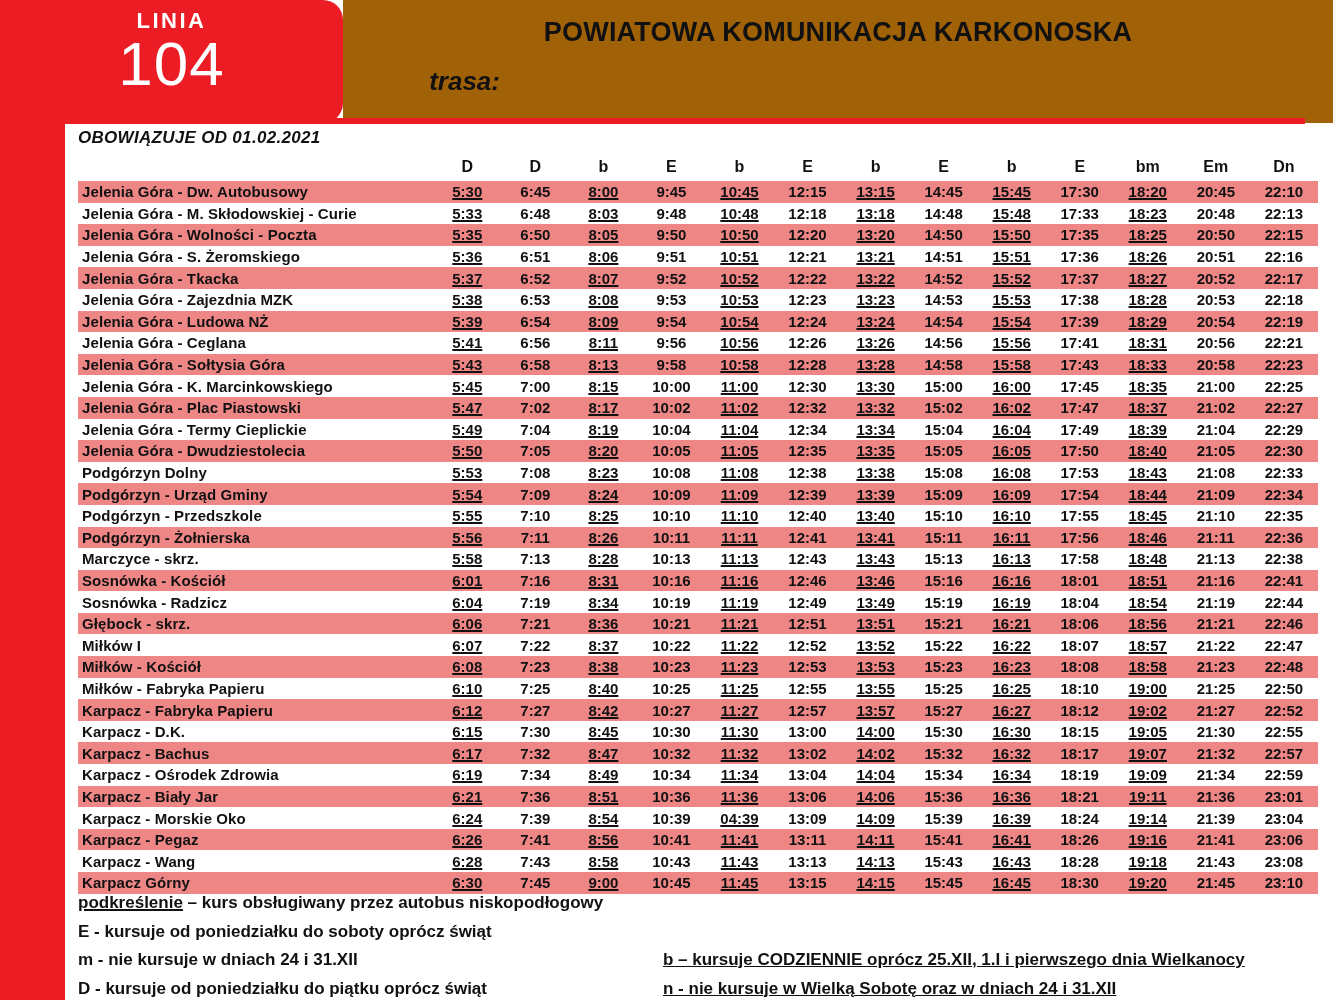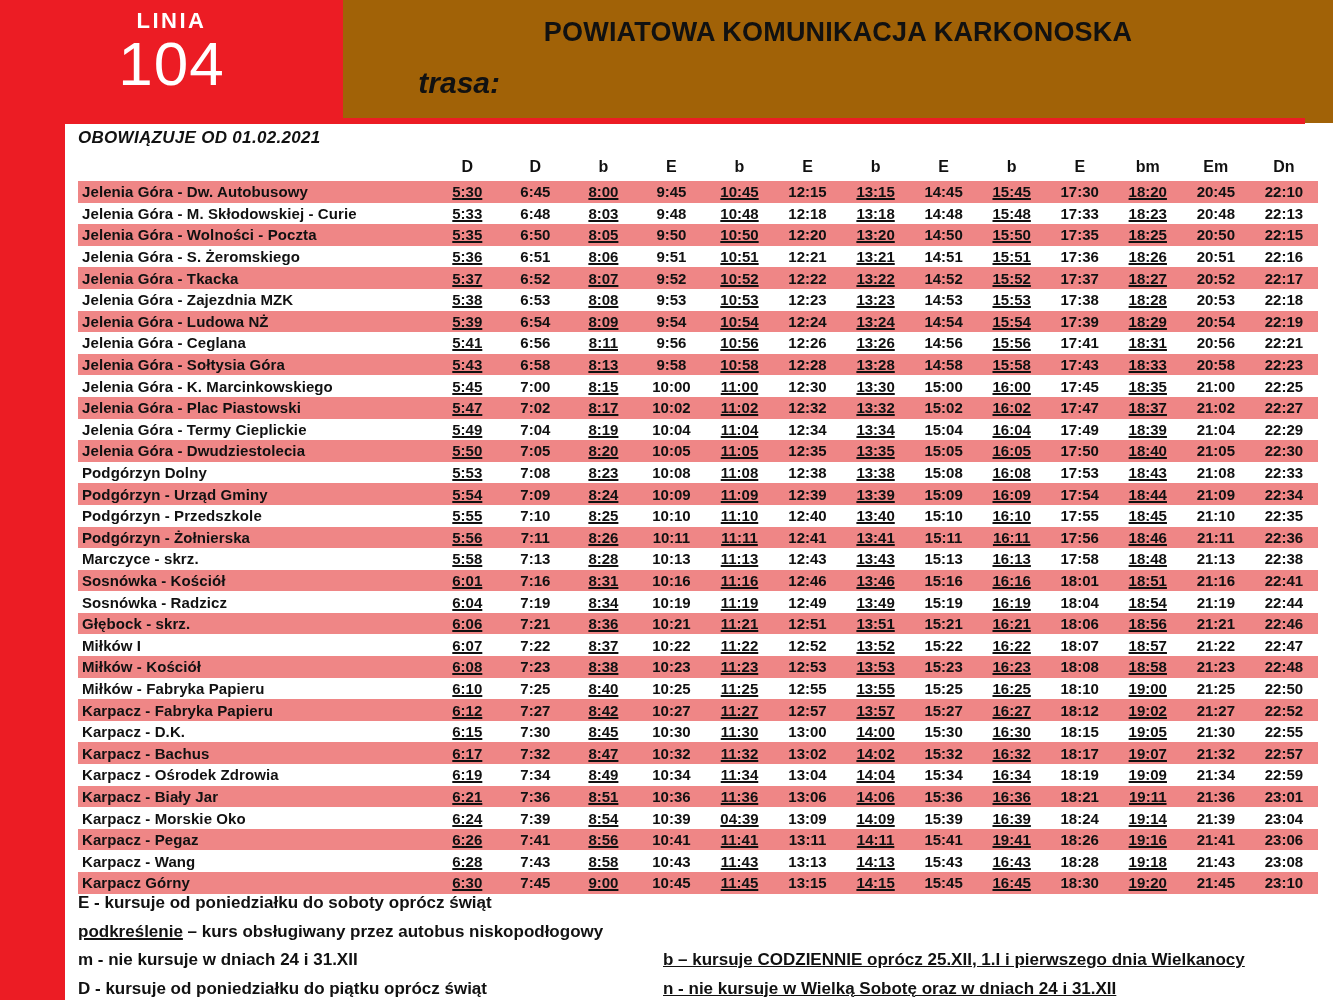--- a/index.html
+++ b/index.html
@@ -33,20 +33,21 @@
     position: absolute;
     left: 0; top: 0;
     width: 343px; height: 123px;
     background: #ec1c24;
     color: #ffffff;
     display: flex;
     flex-direction: column;
     align-items: center;
     justify-content: flex-start;
     padding-top: 10px;
+    border-radius: 20px;
   }
   .line-word {
     font-size: 22px;
     font-weight: 700;
     letter-spacing: 2.5px;
     line-height: 1;
   }
   .line-number {
     font-size: 62px;
     font-weight: 400;
@@ -74,21 +75,21 @@
     position: absolute;
     left: 0; top: 66px;
     width: 990px;
     display: flex;
     align-items: baseline;
   }
   .route-label {
     width: 175px;
     text-align: right;
     padding-right: 18px;
-    font-size: 30px;
+    font-size: 26px;
     font-style: italic;
     font-weight: 700;
     color: #111111;
   }
   .route-value {
     font-size: 26px;
     font-style: italic;
     font-weight: 700;
     color: #111111;
     letter-spacing: 0.2px;
@@ -729,21 +730,21 @@
           <tr class="odd">
             <td class="stop">Karpacz - Pegaz</td>
             <td class="time"><span class="u">6:26</span></td>
             <td class="time">7:41</td>
             <td class="time"><span class="u">8:56</span></td>
             <td class="time">10:41</td>
             <td class="time"><span class="u">11:41</span></td>
             <td class="time">13:11</td>
             <td class="time"><span class="u">14:11</span></td>
             <td class="time">15:41</td>
-            <td class="time"><span class="u">19:41</span></td>
+            <td class="time"><span class="u">16:41</span></td>
             <td class="time">18:26</td>
             <td class="time"><span class="u">19:16</span></td>
             <td class="time">21:41</td>
             <td class="time">23:06</td>
           </tr>
           <tr class="even">
             <td class="stop">Karpacz - Wang</td>
             <td class="time"><span class="u">6:28</span></td>
             <td class="time">7:43</td>
             <td class="time"><span class="u">8:58</span></td>
@@ -774,25 +775,25 @@
             <td class="time">21:45</td>
             <td class="time">23:10</td>
           </tr>
         </tbody>
     </table>
 
   </div>
 
   <div class="legend">
     <div class="legend-line">
-      <span class="legend-left">E - kursuje od poniedziałku do soboty oprócz świąt</span>
+      <span class="legend-left"><span class="u">podkreślenie</span><span> – kurs obsługiwany przez autobus niskopodłogowy</span></span>
       <span class="legend-right"></span>
     </div>
     <div class="legend-line">
-      <span class="legend-left"><span class="u">podkreślenie</span><span> – kurs obsługiwany przez autobus niskopodłogowy</span></span>
+      <span class="legend-left">E - kursuje od poniedziałku do soboty oprócz świąt</span>
       <span class="legend-right"></span>
     </div>
     <div class="legend-line">
       <span class="legend-left">m - nie kursuje w dniach 24 i 31.XII</span>
       <span class="legend-right">b – kursuje CODZIENNIE oprócz 25.XII, 1.I i pierwszego dnia Wielkanocy</span>
     </div>
     <div class="legend-line">
       <span class="legend-left">D - kursuje od poniedziałku do piątku oprócz świąt</span>
       <span class="legend-right">n - nie kursuje w Wielką Sobotę oraz w dniach 24 i 31.XII</span>
     </div>

